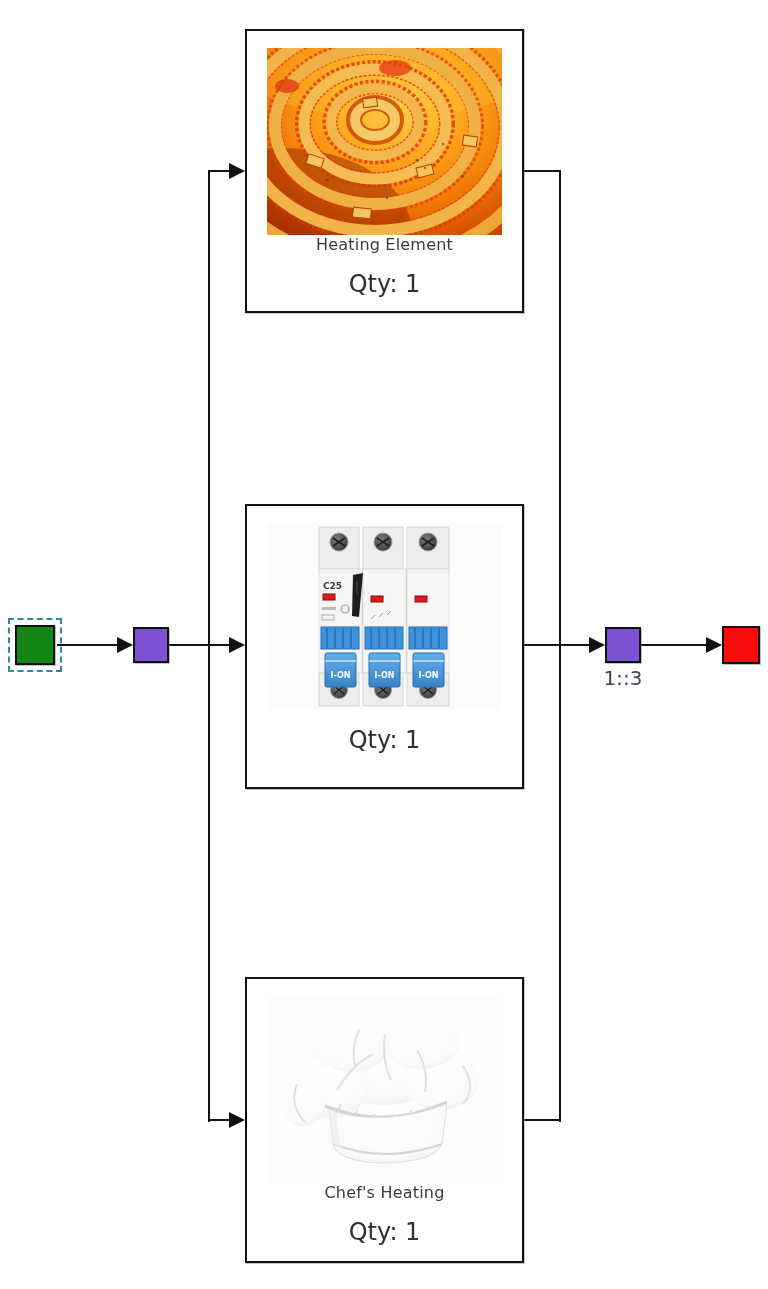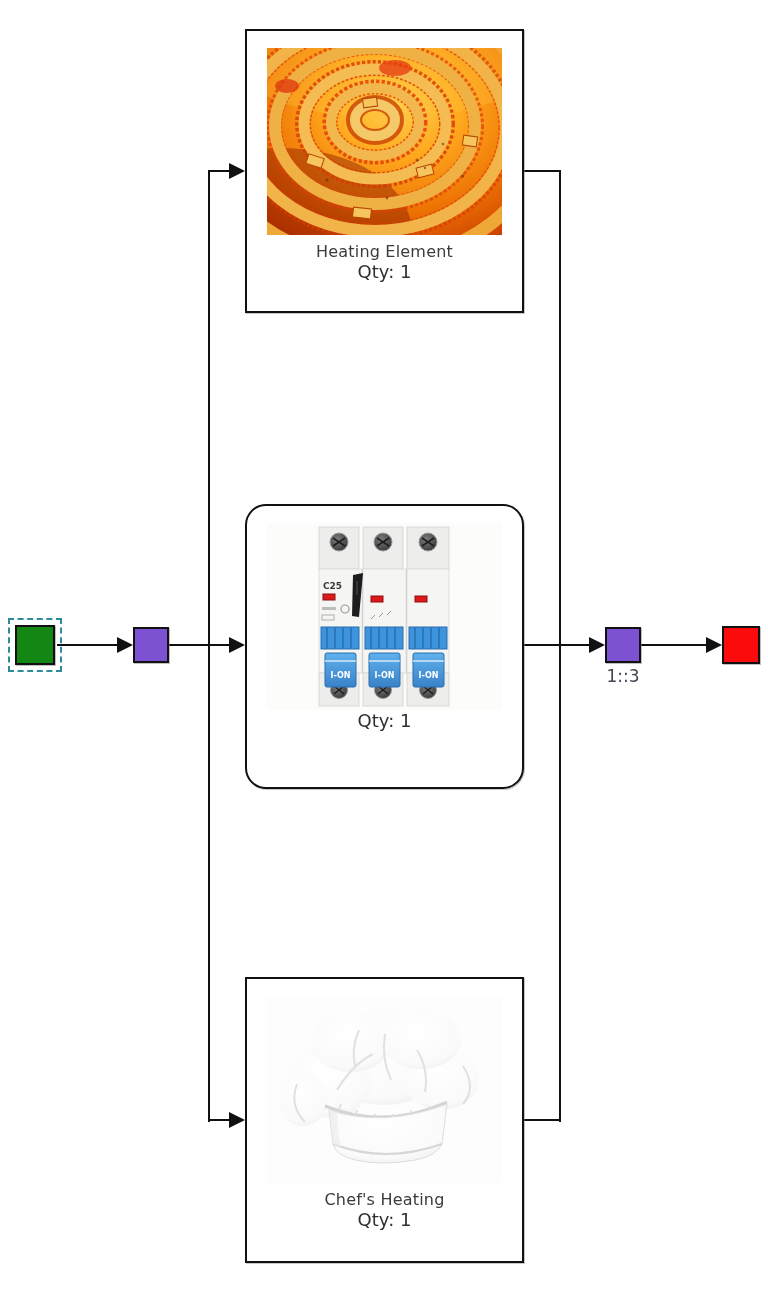--- a/index.html
+++ b/index.html
@@ -4,37 +4,37 @@
 <style>
   html,body{margin:0;padding:0;background:#ffffff;}
   body{font-family:"DejaVu Sans","Liberation Sans",sans-serif;}
   .canvas{position:relative;width:768px;height:1289px;background:#ffffff;overflow:hidden;}
 
   
   .block{position:absolute;left:245px;width:275px;background:#ffffff;
          border:2px solid #111111;box-shadow:1px 1px 0 rgba(130,130,130,.45);
          text-align:center;}
   .block-top{top:29px;height:280px;}
-  .block-mid{top:504px;height:281px;border-radius:21px;}
+  .block-mid{top:504px;height:281px;}
   .block-bot{top:977px;height:282px;}
   .img-wrap{width:235px;height:187px;margin:17px auto 0 auto;overflow:hidden;}
   .img-wrap svg{display:block;}
-  .blk-title{margin-top:7px;font-size:16px;color:#3b3b3b;letter-spacing:.2px;}
-  .blk-qty{margin-top:0;font-size:18px;color:#2f2f2f;}
+  .blk-title{font-size:16px;color:#3b3b3b;letter-spacing:.2px;}
+  .blk-qty{margin-top:16px;font-size:24px;color:#2f2f2f;}
 
   
   .node{position:absolute;border:2px solid #111111;box-shadow:1px 1px 0 rgba(130,130,130,.5);}
   .node-start{left:15px;top:625px;width:36px;height:36px;background:#138613;}
   .sel-ring{position:absolute;left:-9px;top:-9px;width:50px;height:50px;
             border:2px dashed #2e8b9b;}
   .node-split{left:133px;top:627px;width:32px;height:32px;background:#7c52d2;}
   .node-join{left:605px;top:627px;width:32px;height:32px;background:#7c52d2;}
   .node-end{left:722px;top:626px;width:34px;height:34px;background:#fb0b0b;}
   .join-label{position:absolute;left:599px;top:666px;width:48px;text-align:center;
-              font-size:17px;color:#3f4650;}
+              font-size:20px;color:#3f4650;}
 
   
   .hline,.vline{position:absolute;background:#111111;}
   .hline{height:2px;}
   .vline{width:2px;}
   .arr{position:absolute;width:0;height:0;border-top:8px solid transparent;
        border-bottom:8px solid transparent;border-left:16px solid #111111;}
 
   .lv{left:208px;top:170px;height:952px;}
   .rv{left:559px;top:170px;height:952px;}

